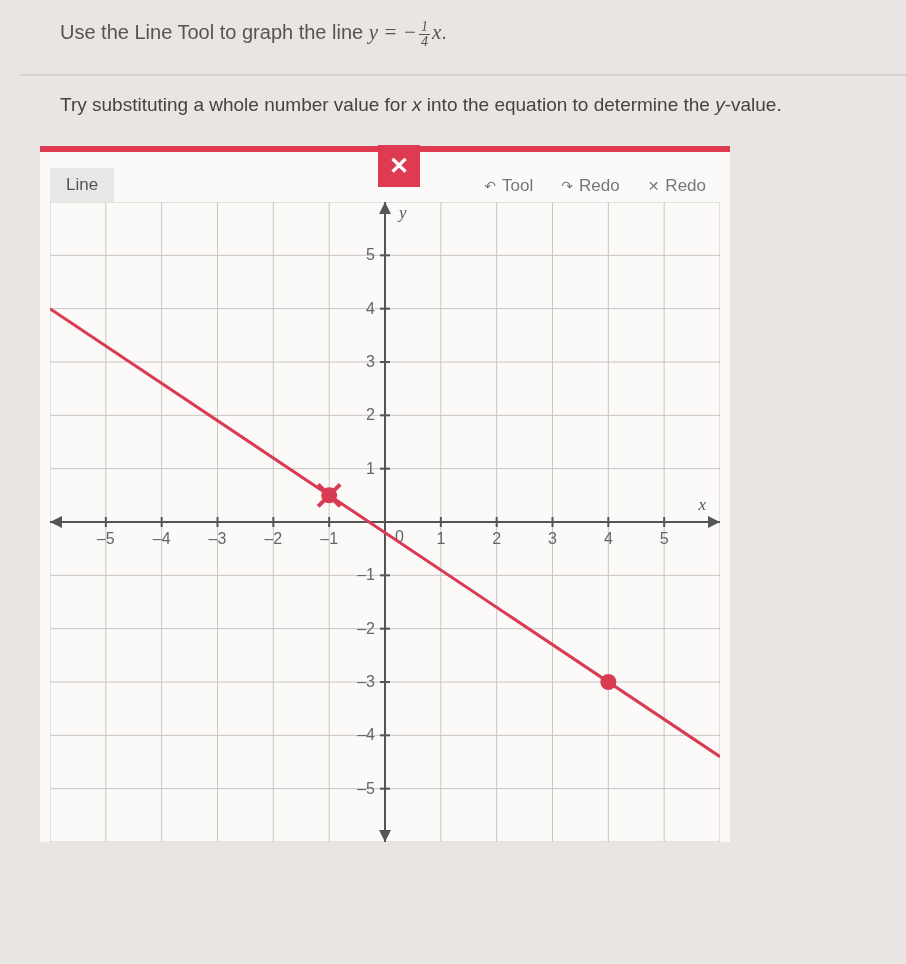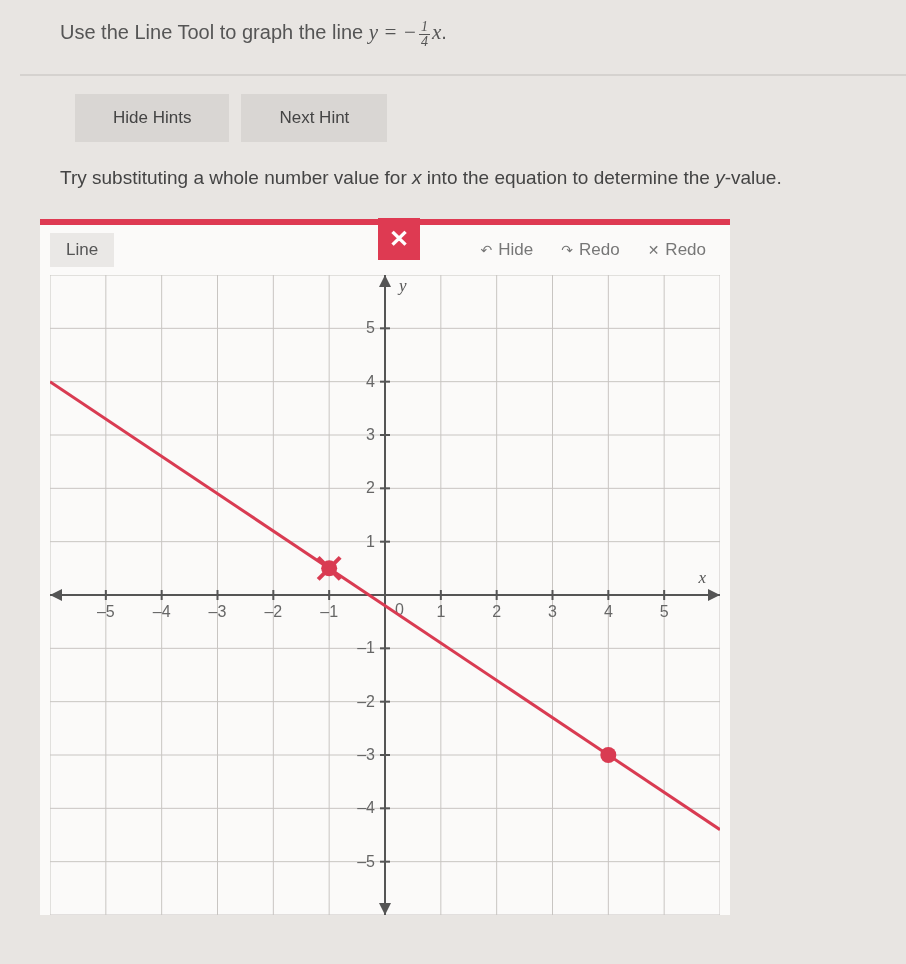--- a/index.html
+++ b/index.html
@@ -11,21 +11,21 @@
 .q-text .frac .num { display: block; border-bottom: 1px solid #555; padding: 0 2px; }
 .q-text .frac .den { display: block; padding: 0 2px; }
 .panel { border-top: 2px solid #d5d2cf; padding-top: 18px; margin-left: 0; }
 .hint-row { display: flex; gap: 12px; margin-left: 55px; margin-bottom: 25px; }
 .hint-btn { background: #d9d6d3; color: #444; font-size: 17px; padding: 14px 38px; cursor: pointer; border: none; }
 .hint-text { font-size: 19px; color: #444; margin-left: 40px; margin-bottom: 30px; }
 .hint-text .xi { font-style: italic; }
 .hint-text .yi { font-style: italic; }
 .graph-wrap { margin-left: 20px; width: 690px; border-top: 6px solid #de3a52; background: #fbfaf9; }
 .incorrect-badge { position: absolute; width: 42px; height: 42px; background: #de3a52; color: #fff; font-size: 24px; font-weight: bold; display: flex; align-items: center; justify-content: center; margin-top: -7px; margin-left: 338px; }
-.toolbar { display: flex; align-items: center; height: 50px; padding: 0 10px; font-size: 17px; color: #666; }
+.toolbar { display: flex; align-items: flex-end; height: 50px; padding: 0 10px; font-size: 17px; color: #666; }
 .tool-line { background: #eae8e6; padding: 7px 16px; margin-right: 10px; color: #555; }
 .tool-spacer { flex: 1; }
 .tool-btn { display: flex; align-items: center; gap: 6px; padding: 6px 14px; cursor: pointer; color: #777; }
 .tool-btn .ic { font-size: 14px; }
 .graph-area { width: 670px; height: 640px; margin: 0 10px 10px 10px; position: relative; }
 svg { display: block; }
 .grid-line { stroke: #c8c5c2; stroke-width: 1; }
 .axis-line { stroke: #555; stroke-width: 2; }
 .tick-label { font-size: 16px; fill: #666; font-family: Arial; }
 .axis-label { font-size: 17px; fill: #555; font-style: italic; font-family: 'Times New Roman', serif; }
@@ -37,36 +37,32 @@
 <body>
 
 <div class="page">
   <div class="q-text">
     <span>Use the Line Tool to graph the line </span>
     <span class="math">
       <span>y</span><span> = </span><span>−</span><span class="frac"><span class="num">1</span><span class="den">4</span></span><span>x</span></span><span>.</span>
   </div>
 
   <div class="panel">
-    <div class="hint-row">
-      <button class="hint-btn">Hide Hints</button>
-      <button class="hint-btn">Next Hint</button>
-    </div>
     <div class="hint-text">
       <span>Try substituting a whole number value for </span><span class="xi">x</span><span> into the equation to determine the </span><span class="yi">y</span><span>-value.</span>
     </div>
 
     <div class="graph-wrap">
       <div class="incorrect-badge">✕</div>
       <div class="toolbar">
         <div class="tool-line">Line</div>
         <div class="tool-spacer"></div>
         <div class="tool-btn">
           <span class="ic">↶</span>
-          <span>Hide</span>
+          <span>Tool</span>
         </div>
         <div class="tool-btn">
           <span class="ic">↷</span>
           <span>Redo</span>
         </div>
         <div class="tool-btn">
           <span class="ic">✕</span>
           <span>Redo</span>
         </div>
       </div>

